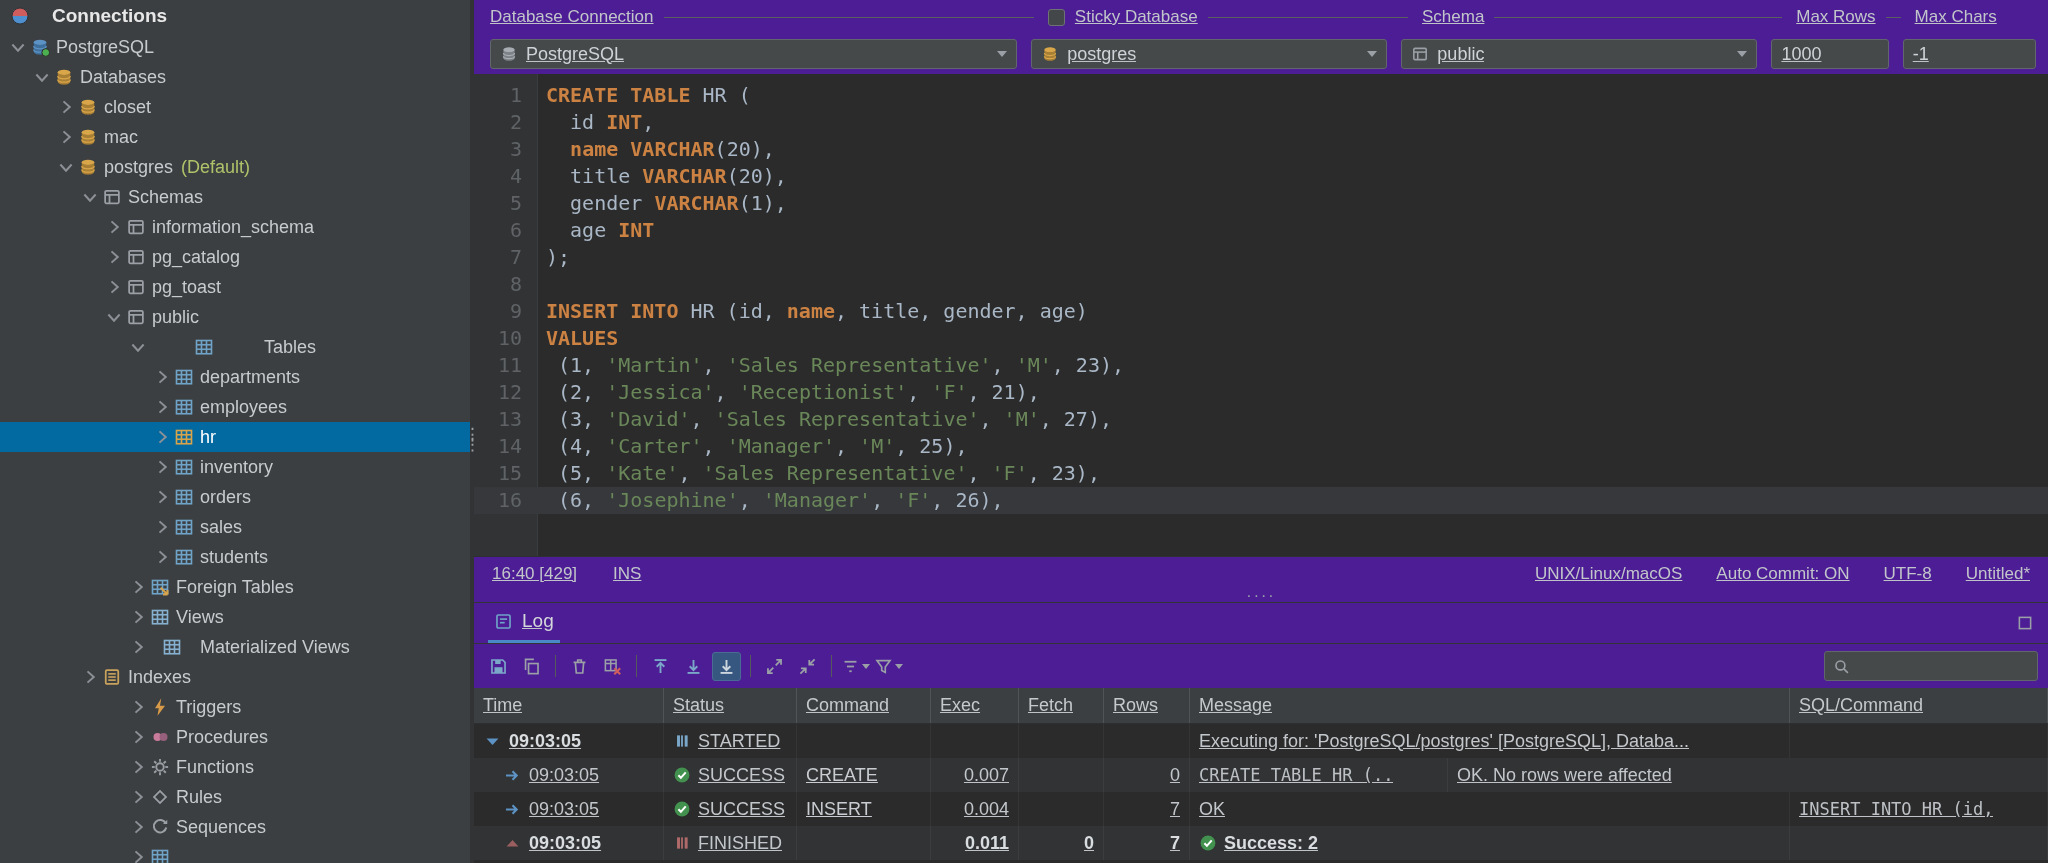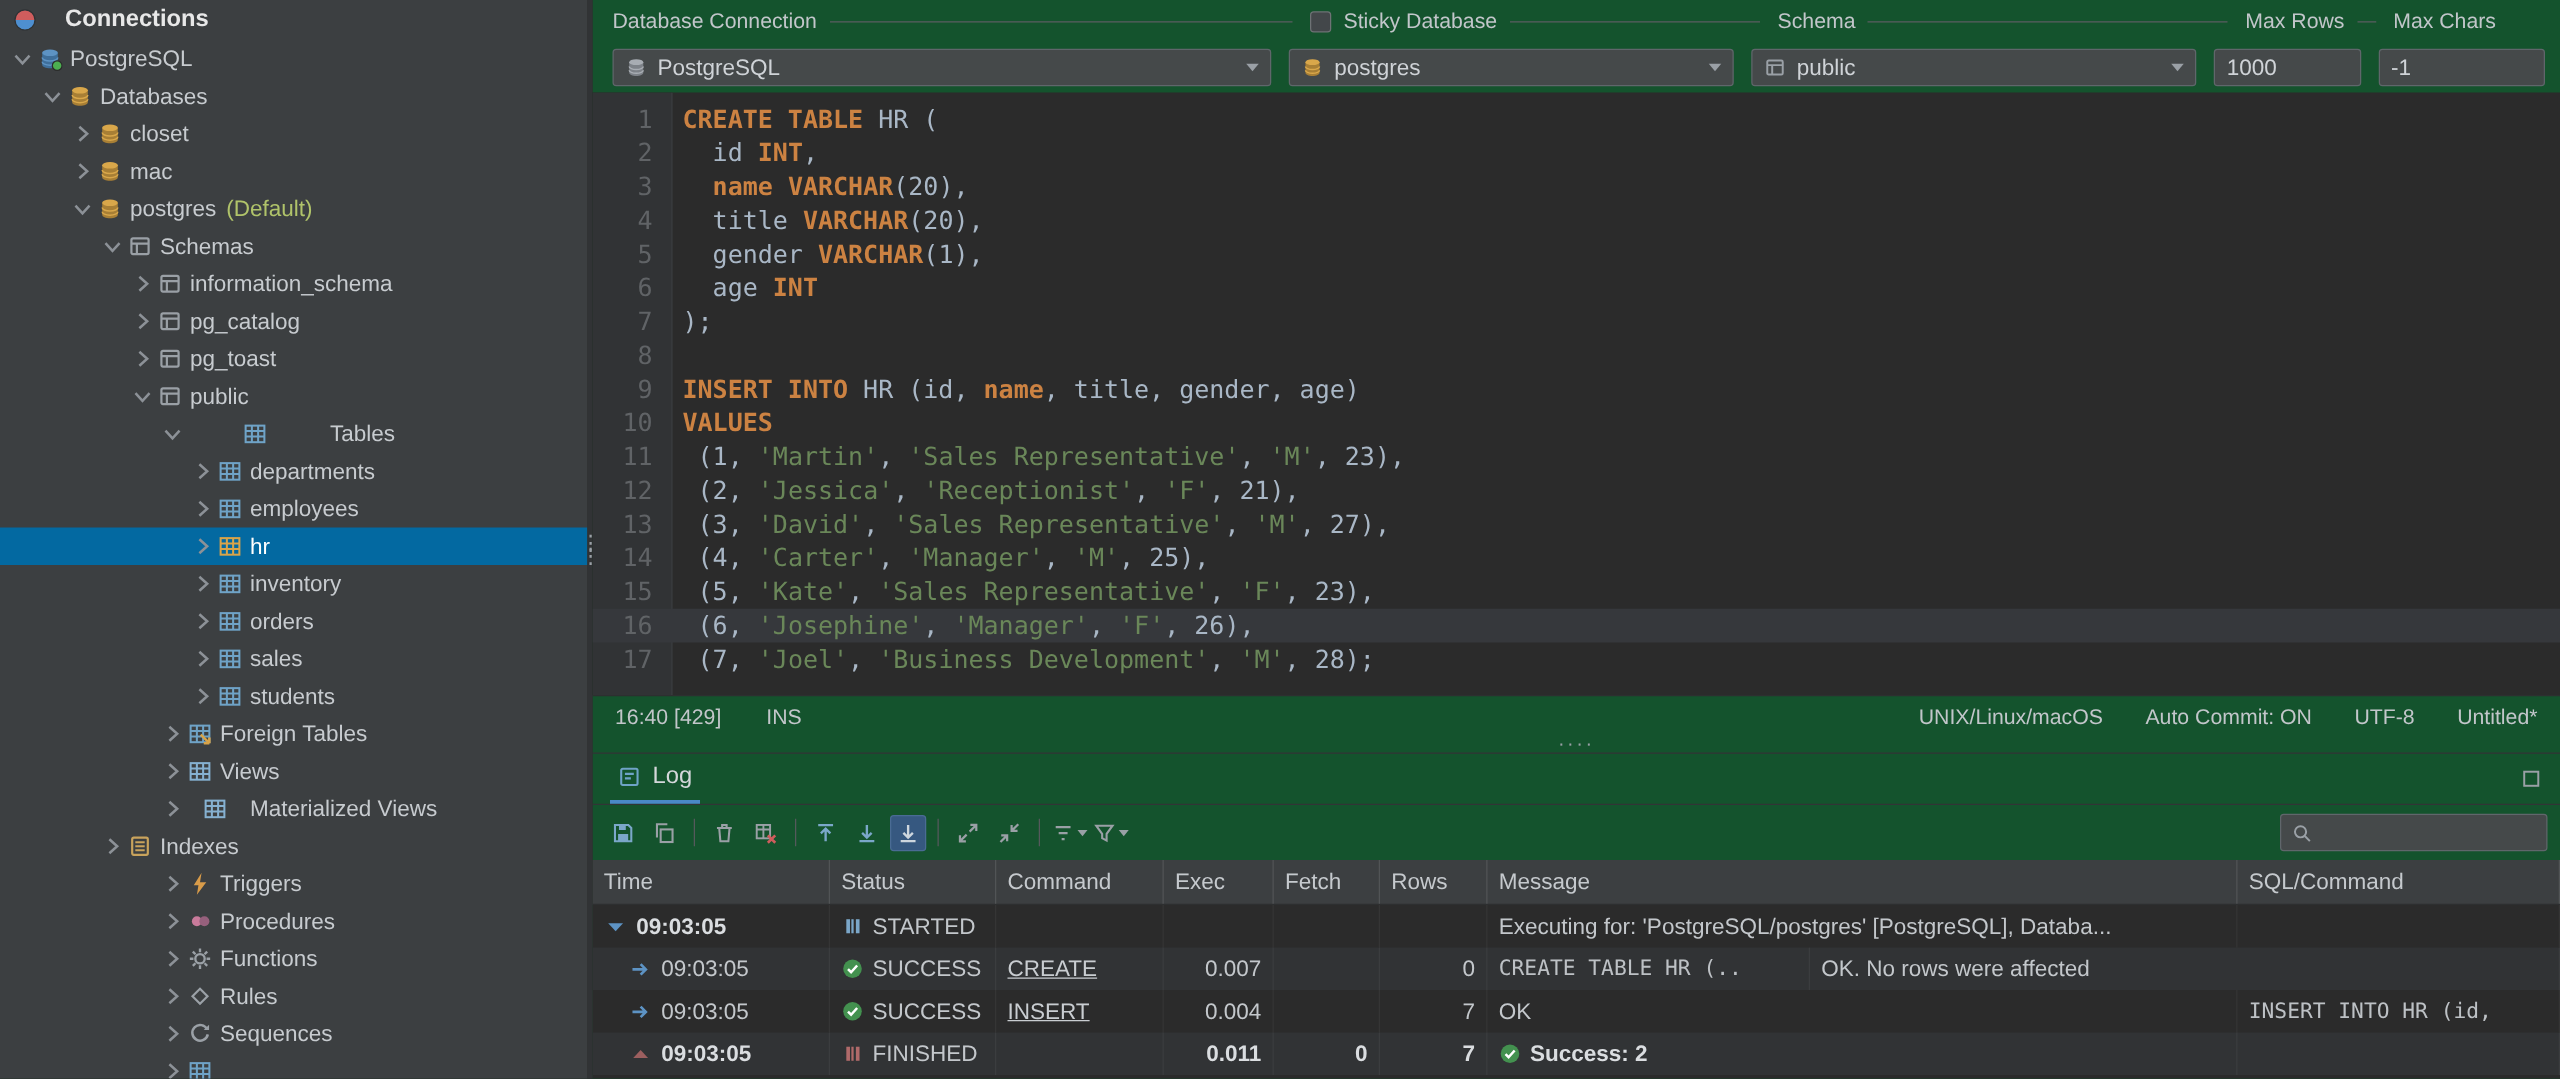--- a/index.html
+++ b/index.html
@@ -19,21 +19,21 @@
   .chev { width:20px; height:20px; flex:none; display:inline-flex; }
   .ticon { width:20px; height:20px; flex:none; display:inline-flex; margin:0 6px 0 2px; }
   .icon svg, .ticon svg, .chev svg { width:100%; height:100%; }
   .tlabel { font-size:18px; }
   .tsuffix { margin-left:8px; color:#b0c36a; font-size:18px; }
 
   .vsep { width:4px; background:#313335; position:relative; flex:none; }
   .handle-dots { position:absolute; left:-6px; top:430px; color:#9aa0a6; font-size:17px; line-height:10px; display:flex; flex-direction:column; }
 
   
-  .main { flex:1; min-width:0; display:flex; flex-direction:column; background:#14532d; }
+  .main { flex:1; min-width:0; display:flex; flex-direction:column; background:#4c1d95;text-decoration:underline; }
 
   .tb-labels { height:34px; display:flex; align-items:center; gap:14px; padding:0 12px 0 16px; font-size:17px; color:#c2c6ca; }
   .tb-group { display:flex; align-items:center; gap:10px; min-width:0; }
   .gline { height:1px; background:#5a5e61; flex:1; }
   .g-conn { flex:542 0 0; } .g-db { flex:359 0 0; } .g-schema { flex:359 0 0;justify-content:center; }
   .g-rows { flex:104 0 0; } .g-chars { flex:121 0 0; }
   .checkbox { width:17px; height:17px; border:1px solid #6e7275; background:#43474a; border-radius:3px; flex:none; }
 
   .tb-controls { height:40px; display:flex; align-items:center; gap:14px; padding:0 12px 0 16px; }
   .dropdown, .num-input { height:30px; background:#45494a; border:1px solid #60666b; border-radius:3px; display:flex; align-items:center; padding:0 9px; gap:8px; color:#cfd3d7; font-size:18px; min-width:0; }
@@ -657,21 +657,20 @@
           <div class="code-line"><span class="lnum">7</span><span class="ltext"><span class="tok-p">);</span></span></div>
           <div class="code-line"><span class="lnum">8</span><span class="ltext"><span class="tok-p"></span></span></div>
           <div class="code-line"><span class="lnum">9</span><span class="ltext"><span class="tok-k">INSERT INTO</span><span class="tok-p"> HR (id, </span><span class="tok-k">name</span><span class="tok-p">, title, gender, age)</span></span></div>
           <div class="code-line"><span class="lnum">10</span><span class="ltext"><span class="tok-k">VALUES</span></span></div>
           <div class="code-line"><span class="lnum">11</span><span class="ltext"><span class="tok-p"> (1, </span><span class="tok-s">'Martin'</span><span class="tok-p">, </span><span class="tok-s">'Sales Representative'</span><span class="tok-p">, </span><span class="tok-s">'M'</span><span class="tok-p">, 23),</span></span></div>
           <div class="code-line"><span class="lnum">12</span><span class="ltext"><span class="tok-p"> (2, </span><span class="tok-s">'Jessica'</span><span class="tok-p">, </span><span class="tok-s">'Receptionist'</span><span class="tok-p">, </span><span class="tok-s">'F'</span><span class="tok-p">, 21),</span></span></div>
           <div class="code-line"><span class="lnum">13</span><span class="ltext"><span class="tok-p"> (3, </span><span class="tok-s">'David'</span><span class="tok-p">, </span><span class="tok-s">'Sales Representative'</span><span class="tok-p">, </span><span class="tok-s">'M'</span><span class="tok-p">, 27),</span></span></div>
           <div class="code-line"><span class="lnum">14</span><span class="ltext"><span class="tok-p"> (4, </span><span class="tok-s">'Carter'</span><span class="tok-p">, </span><span class="tok-s">'Manager'</span><span class="tok-p">, </span><span class="tok-s">'M'</span><span class="tok-p">, 25),</span></span></div>
           <div class="code-line"><span class="lnum">15</span><span class="ltext"><span class="tok-p"> (5, </span><span class="tok-s">'Kate'</span><span class="tok-p">, </span><span class="tok-s">'Sales Representative'</span><span class="tok-p">, </span><span class="tok-s">'F'</span><span class="tok-p">, 23),</span></span></div>
           <div class="code-line current"><span class="lnum">16</span><span class="ltext"><span class="tok-p"> (6, </span><span class="tok-s">'Josephine'</span><span class="tok-p">, </span><span class="tok-s">'Manager'</span><span class="tok-p">, </span><span class="tok-s">'F'</span><span class="tok-p">, 26),</span></span></div>
-          <div class="code-line"><span class="lnum">17</span><span class="ltext"><span class="tok-p"> (7, </span><span class="tok-s">'Joel'</span><span class="tok-p">, </span><span class="tok-s">'Business Development'</span><span class="tok-p">, </span><span class="tok-s">'M'</span><span class="tok-p">, 28);</span></span></div>
         </div>
     </div>
 
     <div class="statusbar">
       <span>16:40 [429]</span>
       <span>INS</span>
       <span class="sb-right">
         <span>UNIX/Linux/macOS</span>
         <span>Auto Commit: ON</span>
         <span>UTF-8</span>

